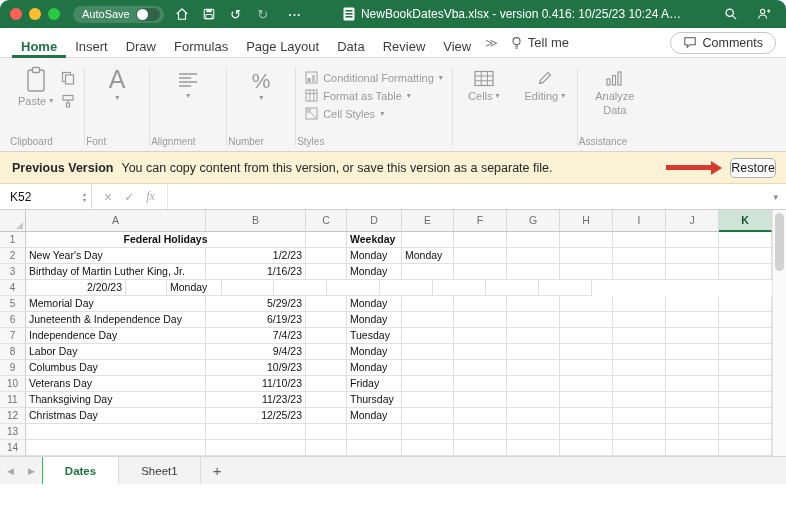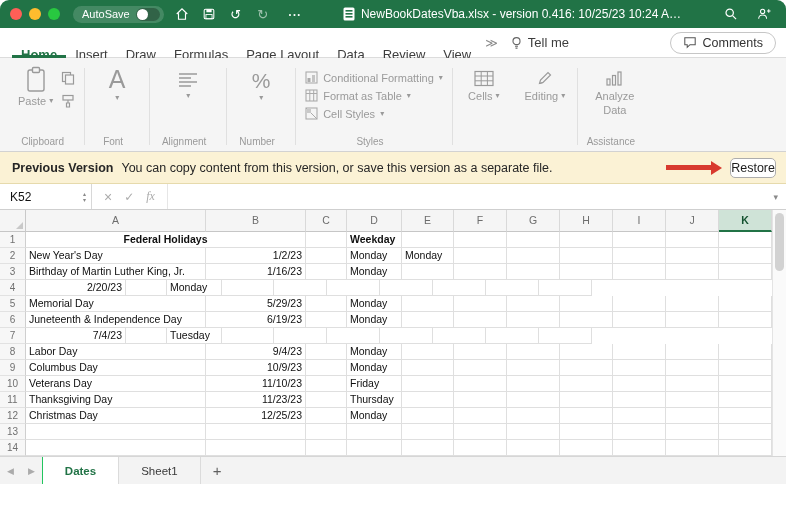--- a/index.html
+++ b/index.html
@@ -16,30 +16,30 @@
   .switch { width:24px; height:13px; border-radius:7px; background:rgba(0,0,0,.28); position:relative; display:inline-block; }
   .switch .knob { position:absolute; left:1px; top:1px; width:11px; height:11px; border-radius:50%; background:#fff; }
   .tb-icon { display:inline-flex; align-items:center; justify-content:center; width:18px; height:18px; color:#fff; font-size:13px; line-height:1; cursor:default; }
   .tb-icon.dim { opacity:.55; }
   .tb-icon.dots { width:auto; font-size:7px; letter-spacing:2px; margin-left:8px; }
   .tb-title { flex:1; display:flex; align-items:center; justify-content:center; gap:6px; font-size:12px; color:#ffffff; white-space:nowrap; overflow:hidden; }
   .tb-right { display:flex; gap:14px; margin-right:4px; }
 
   
   .tabbar { height:30px; background:#fff; border-bottom:1px solid #DCDCDC; display:flex; align-items:center; padding:0 10px 0 12px; }
-  .rtab { font-size:13px; color:#3d3d3d; padding:12px 9px; height:30px; line-height:29px; white-space:nowrap; cursor:default; }
+  .rtab { font-size:13px; color:#3d3d3d; padding:4px 9px; height:30px; line-height:29px; white-space:nowrap; cursor:default; }
   .rtab.active { color:var(--accent,#217346); font-weight:700; box-shadow: inset 0 -3px 0 var(--accent,#217346); }
   .chev { color:#8a8a8a; font-size:12px; padding:0 5px; }
   .tellme { display:flex; align-items:center; gap:5px; font-size:13px; color:#3d3d3d; padding:0 7px; }
   .comments-btn { margin-left:auto; display:flex; align-items:center; gap:6px; font-size:12.5px; color:#333; background:#fff; border:1px solid #C6C6C6; border-radius:14px; padding:3px 12px; font-family:inherit; }
 
   
   .ribbon { height:94px; background:#F5F5F5; border-bottom:1px solid #D2D2D2; display:flex; align-items:stretch; padding:6px 4px 0 10px; position:relative; }
   .rgroup { display:flex; flex-direction:column; align-items:center; position:relative; padding:2px 8px 16px; }
-  .rg-label { position:absolute; bottom:4px; left:0; right:8px; text-align:center; font-size:10px; color:#9a9a9a; white-space:nowrap; }
+  .rg-label { position:absolute; bottom:4px; left:0; right:8px; text-align:left; font-size:10px; color:#9a9a9a; white-space:nowrap; }
   .vsep { width:1px; background:#E0E0E0; margin:4px 1px 6px; }
   .caret { font-size:8px; color:#9a9a9a; line-height:1; }
   .clip-row { display:flex; gap:8px; align-items:flex-start; }
   .big-btn { display:flex; flex-direction:column; align-items:center; gap:2px; }
   .big-btn .blabel { font-size:11px; color:#9a9a9a; display:flex; gap:3px; align-items:center; }
   .mini-col { display:flex; flex-direction:column; gap:9px; padding-top:5px; }
   .big-letter { font-size:25px; color:#9a9a9a; line-height:1.05; font-weight:400; }
   .pct { font-size:21px; color:#9a9a9a; line-height:1.1; }
   .styles-col { display:flex; flex-direction:column; align-items:flex-start; gap:1px; padding-top:3px; }
   .style-item { display:flex; align-items:center; gap:5px; font-size:11px; color:#9a9a9a; padding:2px 0; white-space:nowrap; }
@@ -460,20 +460,21 @@
           <div class="gcell" style="width: 52px; flex: 0 0 auto;"></div>
           <div class="gcell" style="width: 53px; flex: 0 0 auto;"></div>
           <div class="gcell" style="width: 53px; flex: 0 0 auto;"></div>
           <div class="gcell" style="width: 53px; flex: 0 0 auto;"></div>
           <div class="gcell" style="width: 53px; flex: 0 0 auto;"></div>
           <div class="gcell" style="width: 53px; flex: 0 0 auto;"></div>
           <div class="gcell" style="width: 53px; flex: 0 0 auto;"></div>
         </div>
         <div class="grow">
           <div class="rhead" style="width: 26px; flex: 0 0 auto;">7</div>
+          <div class="gcell" style="width: 180px; flex: 0 0 auto;">Independence Day</div>
           <div class="gcell num" style="width: 100px; flex: 0 0 auto;">7/4/23</div>
           <div class="gcell" style="width: 41px; flex: 0 0 auto;"></div>
           <div class="gcell" style="width: 55px; flex: 0 0 auto;">Tuesday</div>
           <div class="gcell" style="width: 52px; flex: 0 0 auto;"></div>
           <div class="gcell" style="width: 53px; flex: 0 0 auto;"></div>
           <div class="gcell" style="width: 53px; flex: 0 0 auto;"></div>
           <div class="gcell" style="width: 53px; flex: 0 0 auto;"></div>
           <div class="gcell" style="width: 53px; flex: 0 0 auto;"></div>
           <div class="gcell" style="width: 53px; flex: 0 0 auto;"></div>
           <div class="gcell" style="width: 53px; flex: 0 0 auto;"></div>

